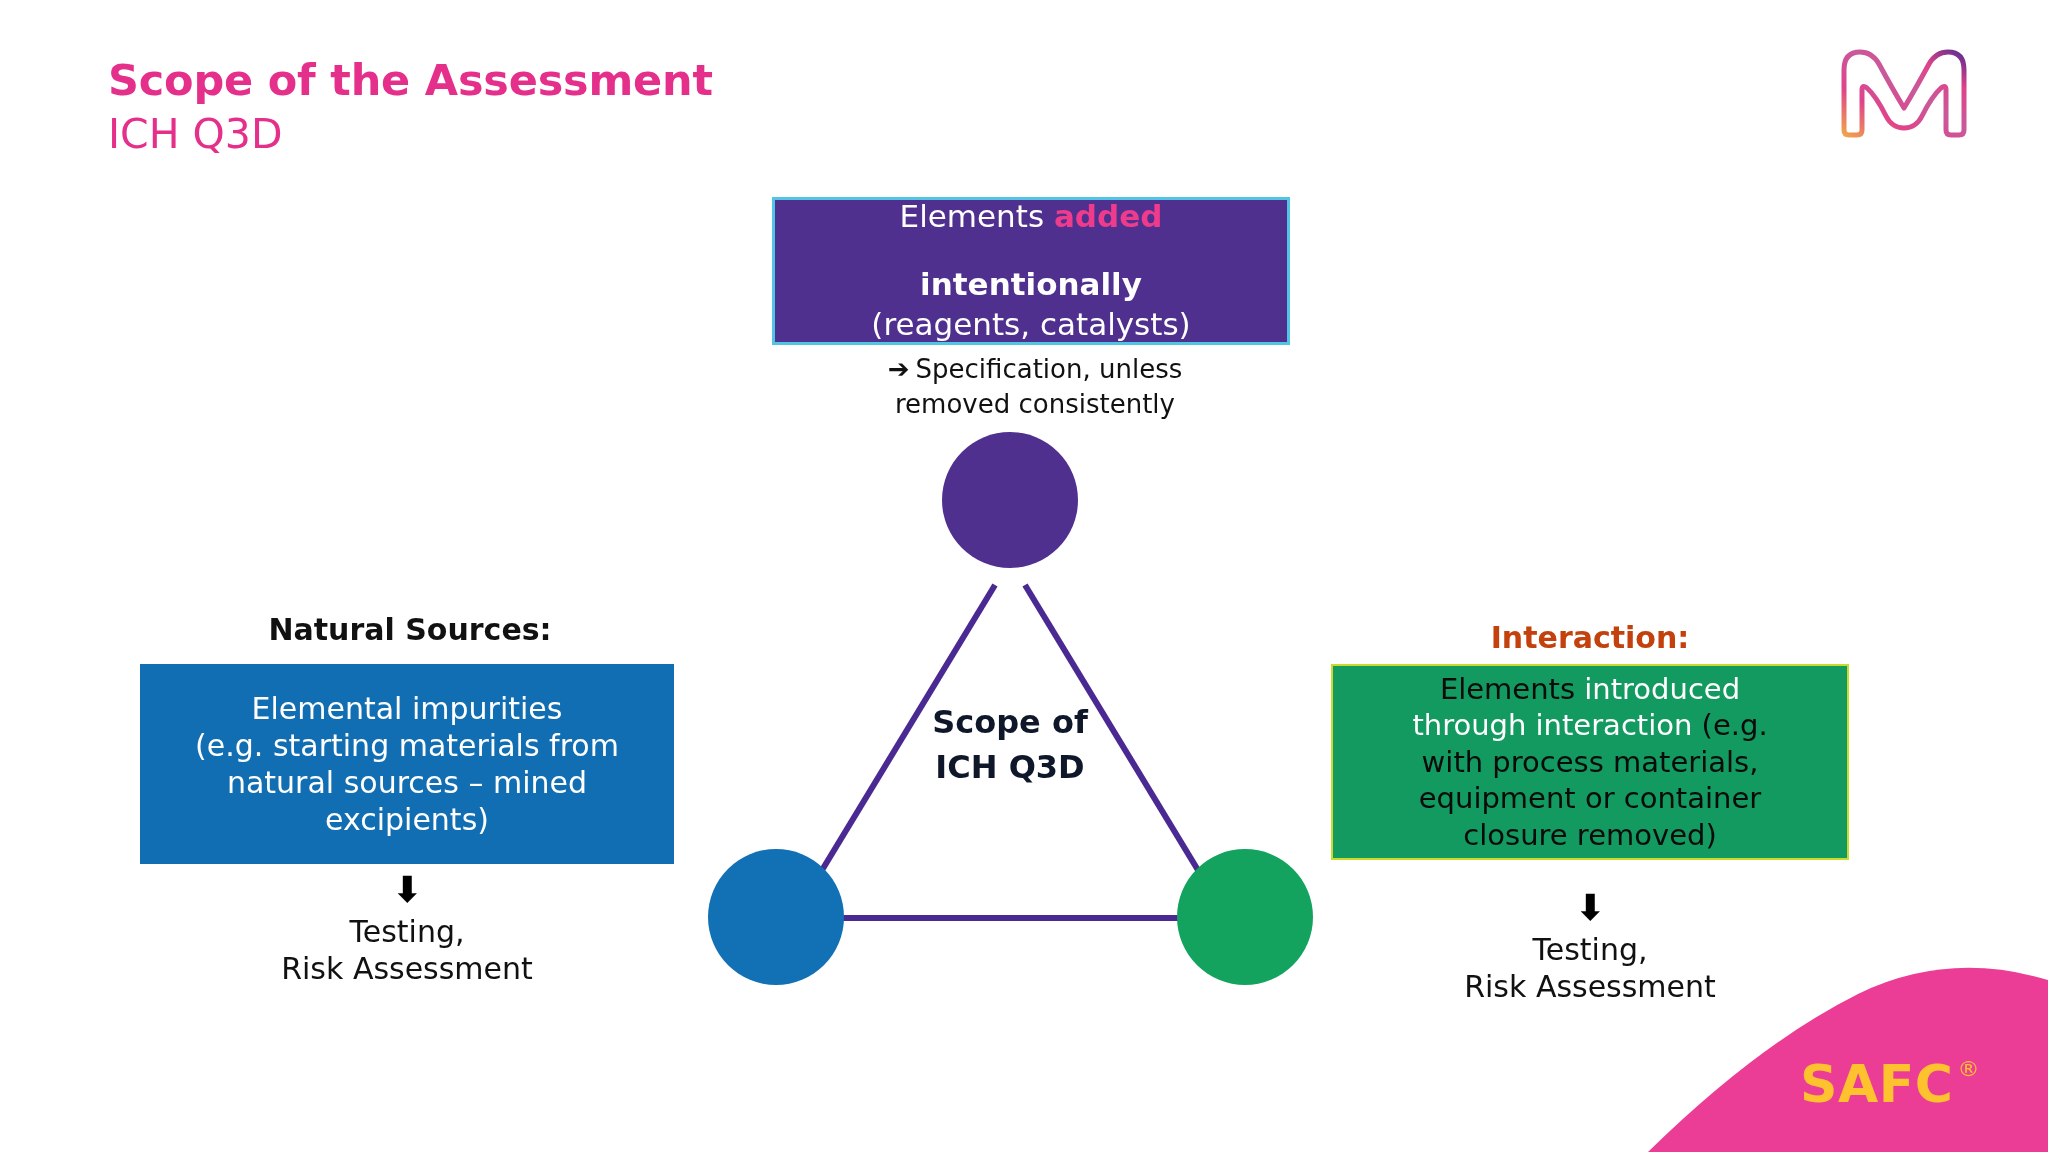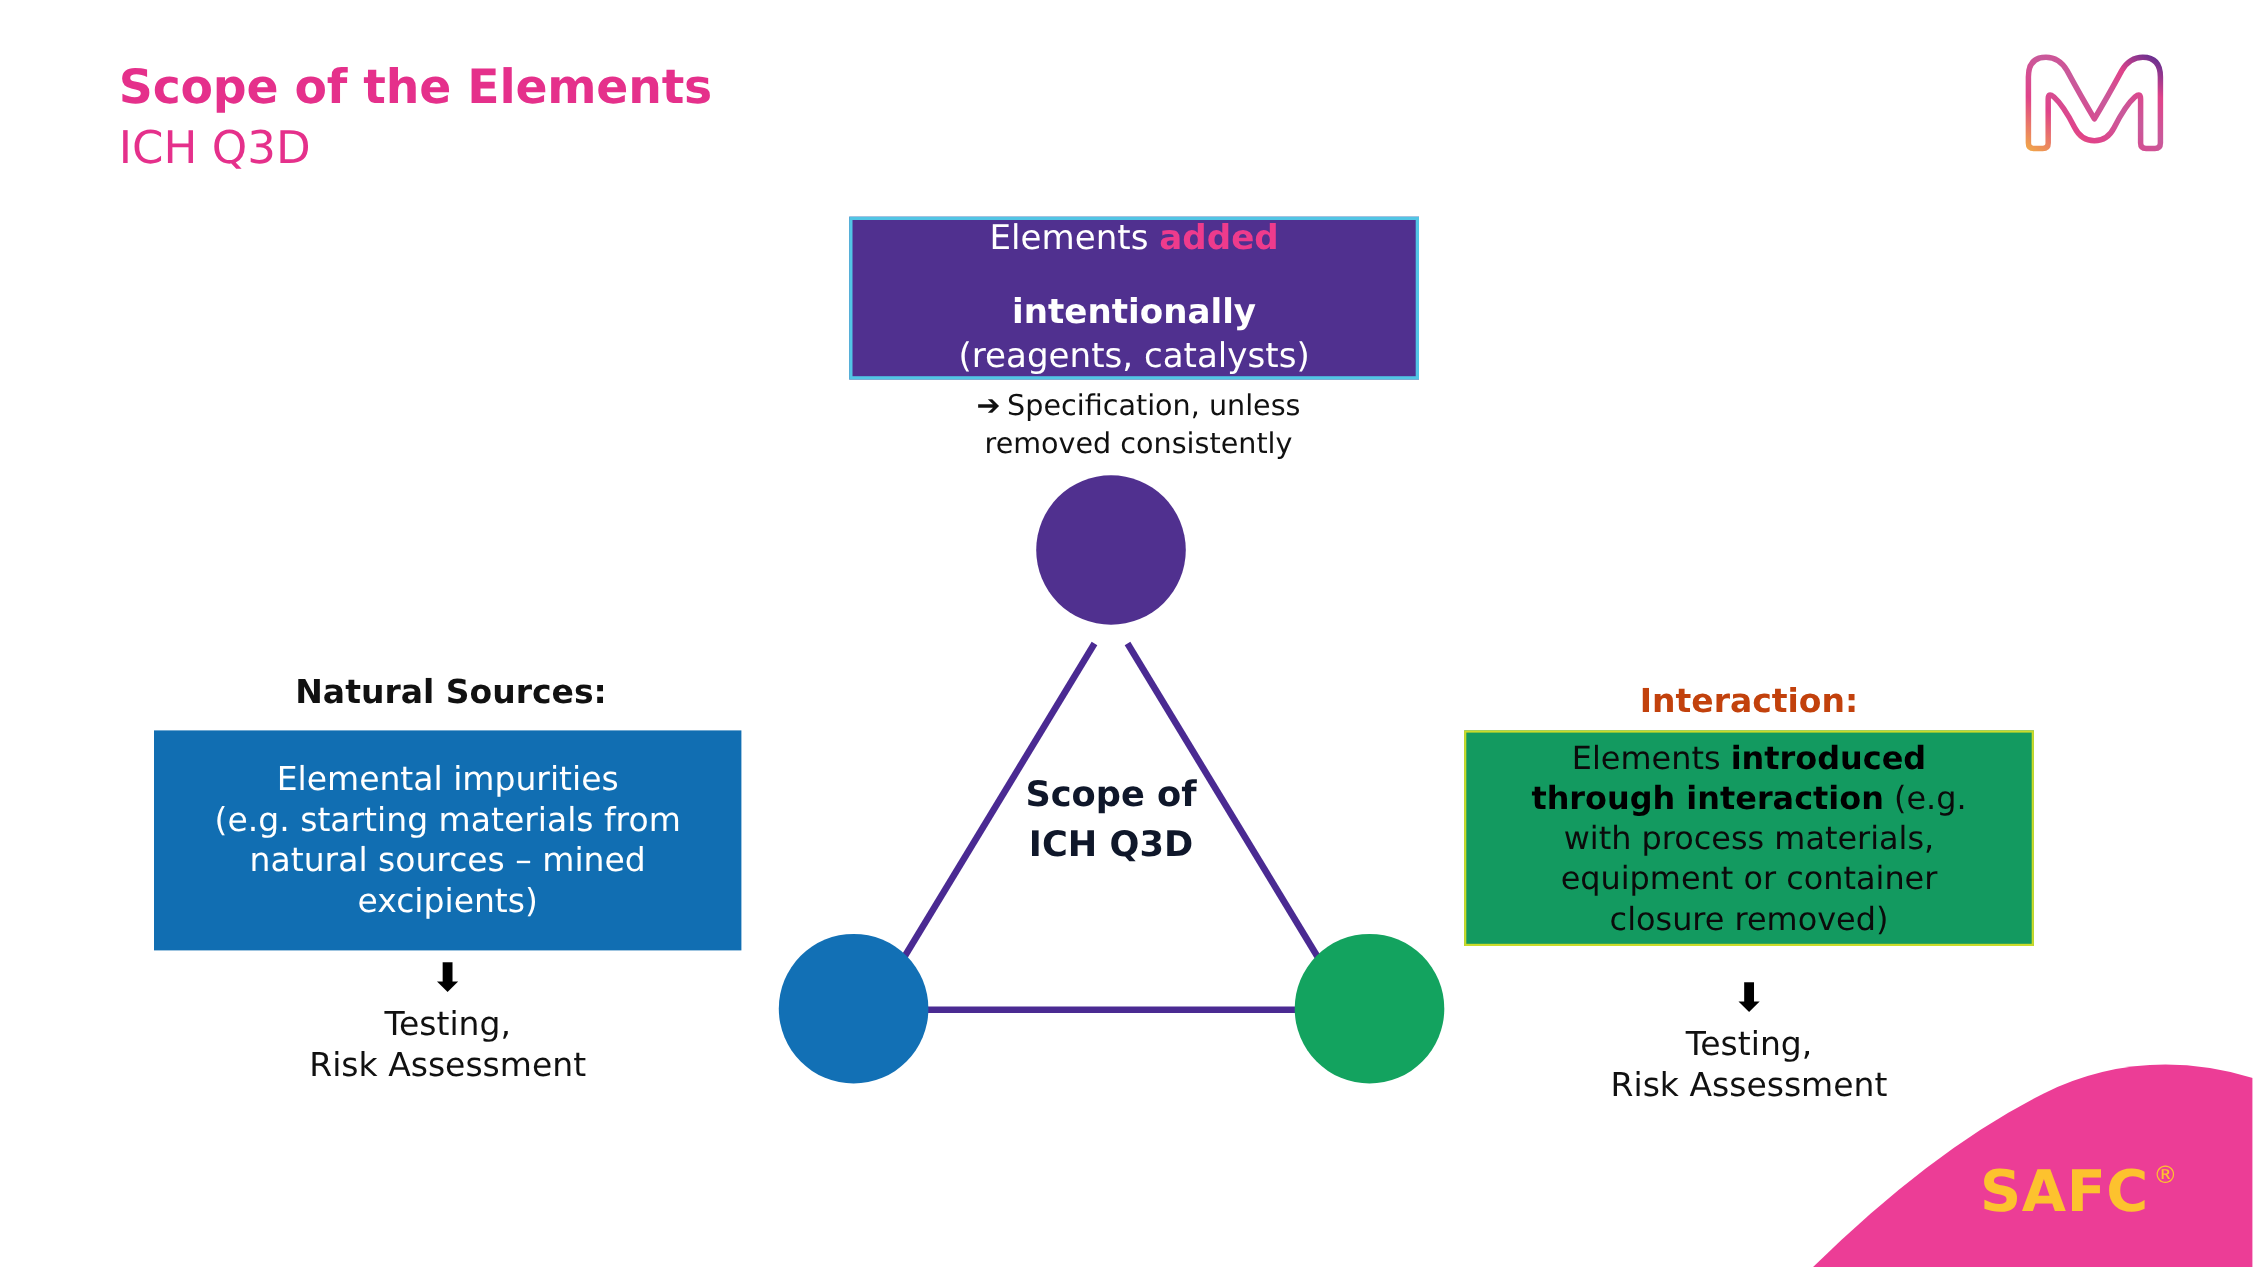--- a/index.html
+++ b/index.html
@@ -201,21 +201,21 @@
     justify-content: center;
     padding: 2px 8px;
   }
   .green-box .line {
     color: #0B0B0B;
     font-size: 29px;
     line-height: 1.26;
     text-align: center;
     white-space: nowrap;
   }
-  .hl-purple-on-green { color: #000000; font-weight: bold; }
+  .hl-purple-on-green { color: #ffffff; font-weight: normal; }
 
   .right-outcome {
     position: absolute;
     left: 1331px;
     top: 890px;
     width: 518px;
     text-align: center;
   }
 
   
@@ -245,21 +245,21 @@
     margin-bottom: 4px;
     font-weight: normal;
   }
 </style>
 </head>
 <body>
 
 <div class="slide">
 
   <div class="title-block">
-    <div class="slide-title">Scope of the Elements</div>
+    <div class="slide-title">Scope of the Assessment</div>
     <div class="slide-subtitle">ICH Q3D</div>
   </div>
 
   <div class="merck-logo">
     <svg viewBox="0 0 152 102" width="152" height="102" aria-hidden="true">
       <defs>
         <linearGradient id="mgrad" x1="0" y1="1" x2="1" y2="0">
           <stop offset="0%" stop-color="#F0A44B"></stop>
           <stop offset="28%" stop-color="#E0438A"></stop>
           <stop offset="55%" stop-color="#C85A9B"></stop>

